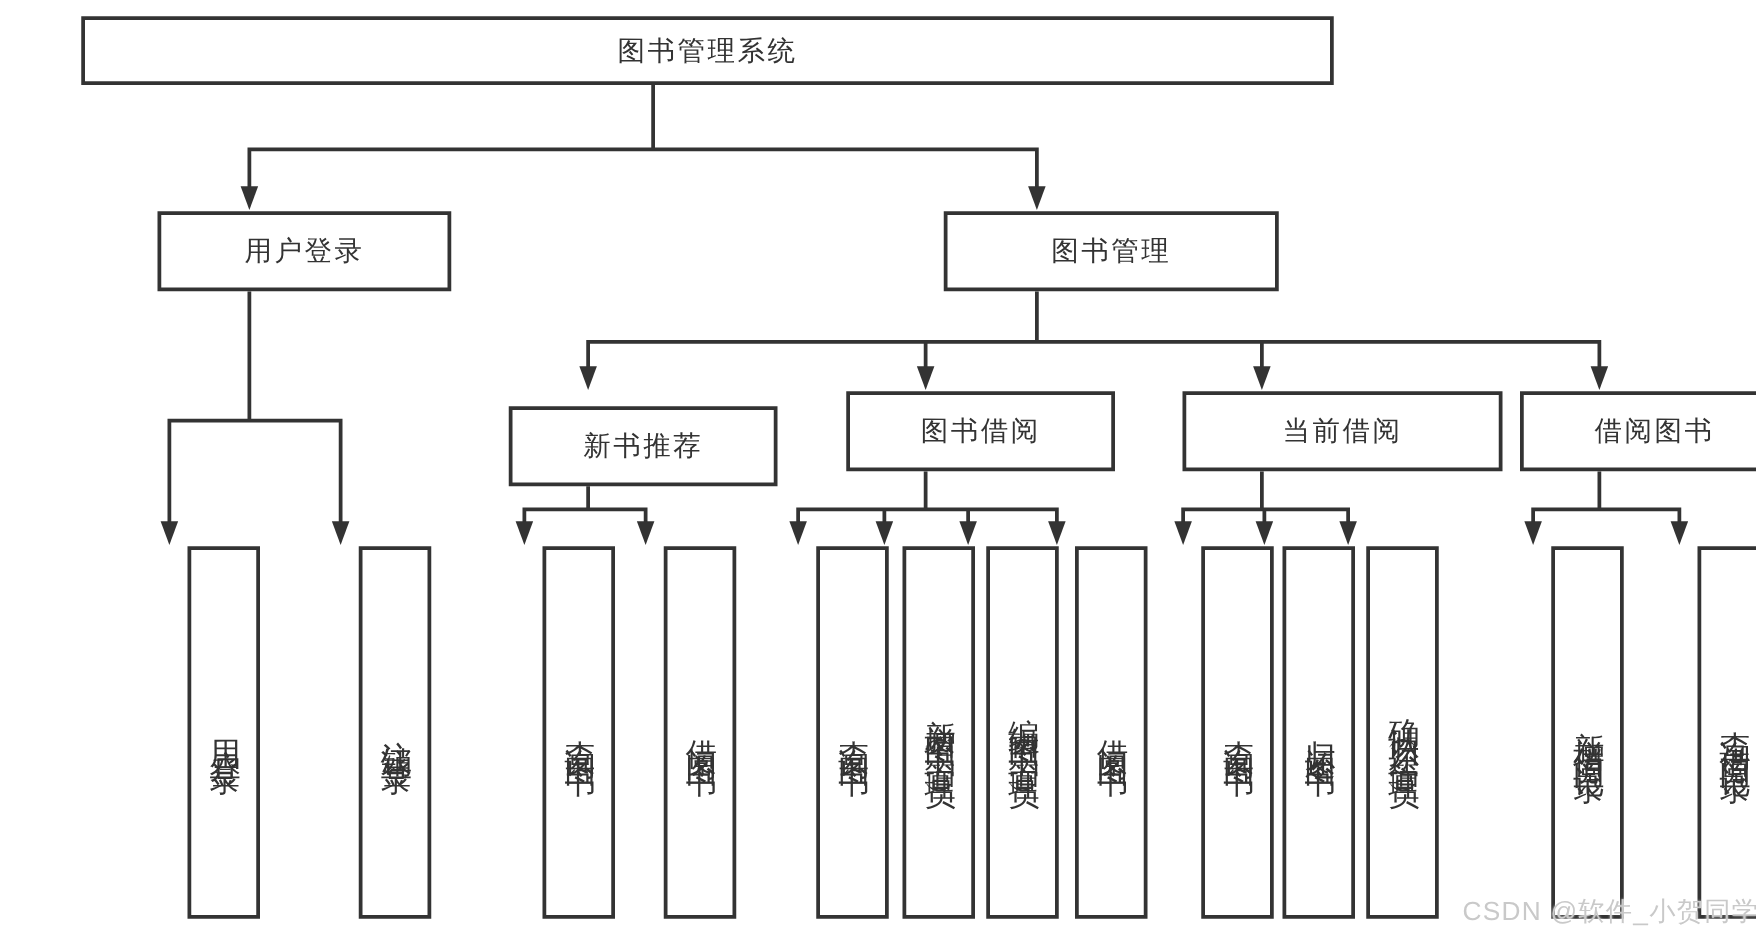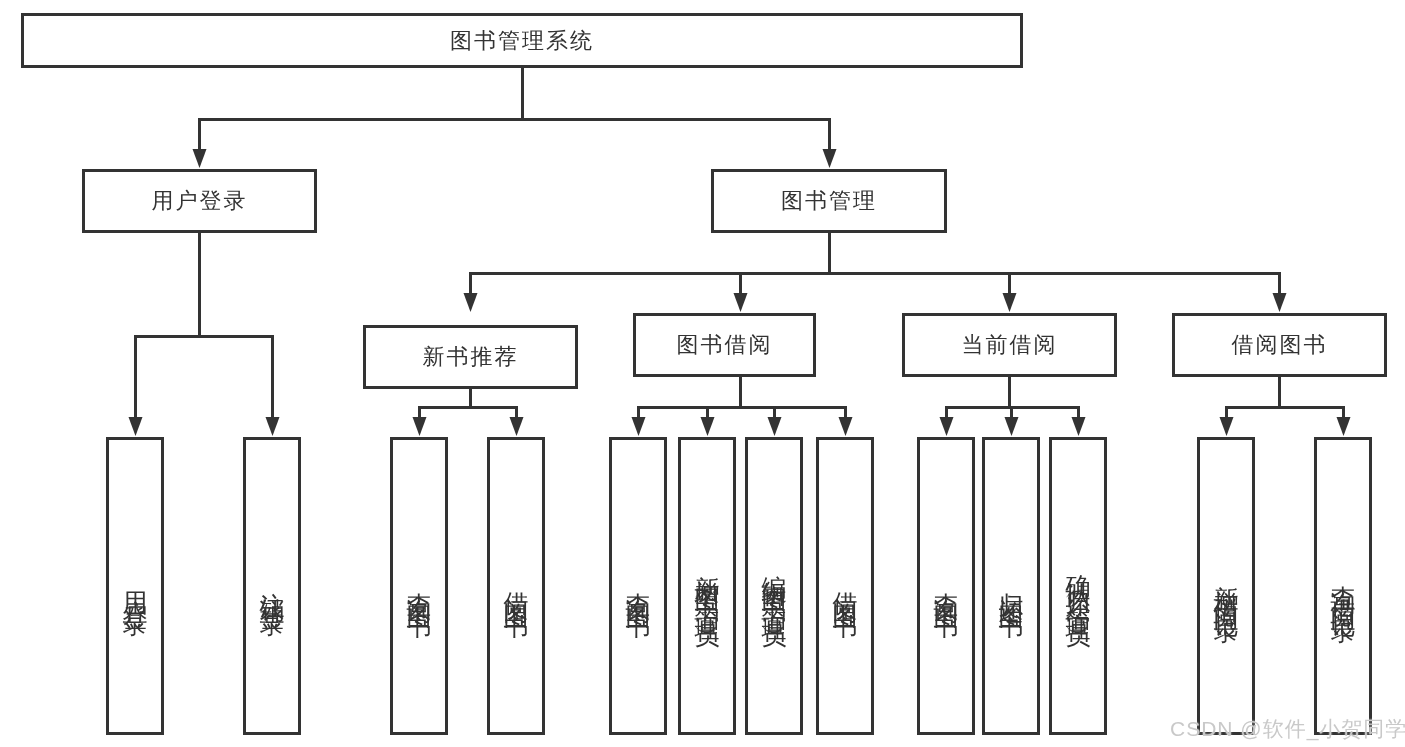--- a/index.html
+++ b/index.html
@@ -18,20 +18,21 @@
   }
   .connectors{position:absolute;left:0;top:0;width:1405px;height:747px;}
   .box{
     position:absolute;
     box-sizing:border-box;
     border:3px solid var(--line);
     background:var(--bg);
     display:flex;
     align-items:center;
     justify-content:center;
+    margin-left:44px;
   }
   .box .lbl{
     color:var(--text);
     font-size:22px;
     font-weight:500;
     letter-spacing:2px;
     white-space:nowrap;
   }
   .vbox .lbl{
     writing-mode:vertical-rl;
@@ -96,31 +97,31 @@
     </g>
   </svg>
 
   <div class="box" style="left:21px;top:13px;width:1002px;height:55px">
     <span class="lbl">图书管理系统</span>
   </div>
 
   <div class="box" style="left:82px;top:169px;width:235px;height:64px">
     <span class="lbl">用户登录</span>
   </div>
-  <div class="box" style="left:711px;top:169px;width:236px;height:64px">
+  <div class="box" style="left:711px;top:169px;width:268px;height:64px">
     <span class="lbl">图书管理</span>
   </div>
 
   <div class="box" style="left:363px;top:325px;width:215px;height:64px">
     <span class="lbl">新书推荐</span>
   </div>
-  <div class="box" style="left:633px;top:313px;width:183px;height:64px">
+  <div class="box" style="left:633px;top:313px;width:215px;height:64px">
     <span class="lbl">图书借阅</span>
   </div>
-  <div class="box" style="left:902px;top:313px;width:215px;height:64px">
+  <div class="box" style="left:902px;top:313px;width:256px;height:64px">
     <span class="lbl">当前借阅</span>
   </div>
   <div class="box" style="left:1172px;top:313px;width:215px;height:64px">
     <span class="lbl">借阅图书</span>
   </div>
 
   <div class="box vbox" style="left:106px;top:437px;width:58px;height:298px">
     <span class="lbl">用户登录</span>
   </div>
   <div class="box vbox" style="left:243px;top:437px;width:58px;height:298px">

